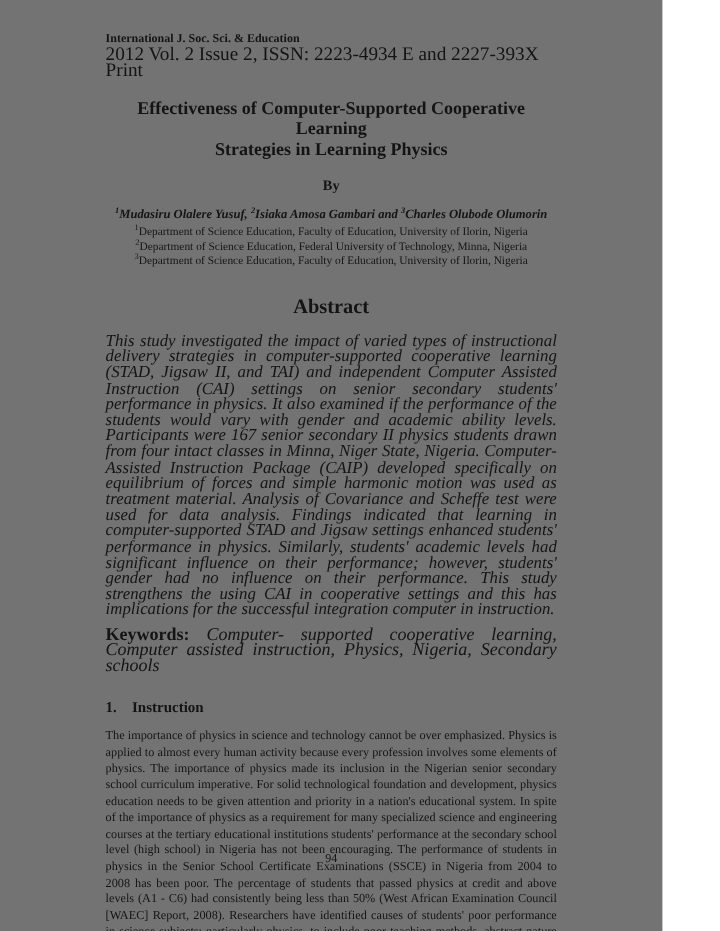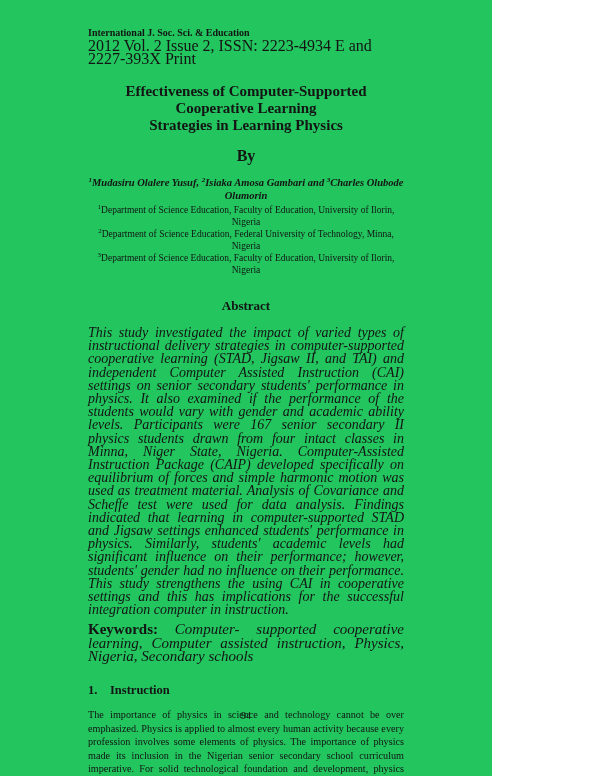--- a/index.html
+++ b/index.html
@@ -2,24 +2,24 @@
 <html><head>
 <meta charset="utf-8">
 <style>
   html, body {
     margin: 0;
     padding: 0;
     background: #ffffff;
   }
   .page {
     position: relative;
-    width: 492px;
+    width: 552px;
     height: 776px;
     box-sizing: border-box;
-    background: #22c55e;
+    background: #737373;
     font-family: "Liberation Serif", serif;
     color: #141414;
     padding: 26px 88px 0 88px;
     overflow: hidden;
   }
   .hdr-name {
     font-size: 10px;
     font-weight: bold;
     line-height: 13px;
   }
@@ -30,21 +30,21 @@
   .title {
     margin: 18px 0 0 0;
     font-size: 15px;
     font-weight: bold;
     text-align: center;
     line-height: 17px;
     white-space: pre-line;
   }
   .by {
     margin-top: 13px;
-    font-size: 16px;
+    font-size: 12px;
     font-weight: bold;
     text-align: center;
   }
   .authors {
     margin-top: 11px;
     font-size: 10.5px;
     font-weight: bold;
     font-style: italic;
     text-align: center;
     line-height: 13px;
@@ -56,21 +56,21 @@
   .affils {
     margin-top: 2px;
   }
   .affil {
     font-size: 9.5px;
     text-align: center;
     line-height: 12px;
   }
   .abs-h {
     margin: 22px 0 0 0;
-    font-size: 13px;
+    font-size: 17px;
     font-weight: bold;
     text-align: center;
   }
   .abs {
     margin: 12px 0 0 0;
     font-size: 14px;
     font-style: italic;
     text-align: justify;
     line-height: 13.2px;
   }

